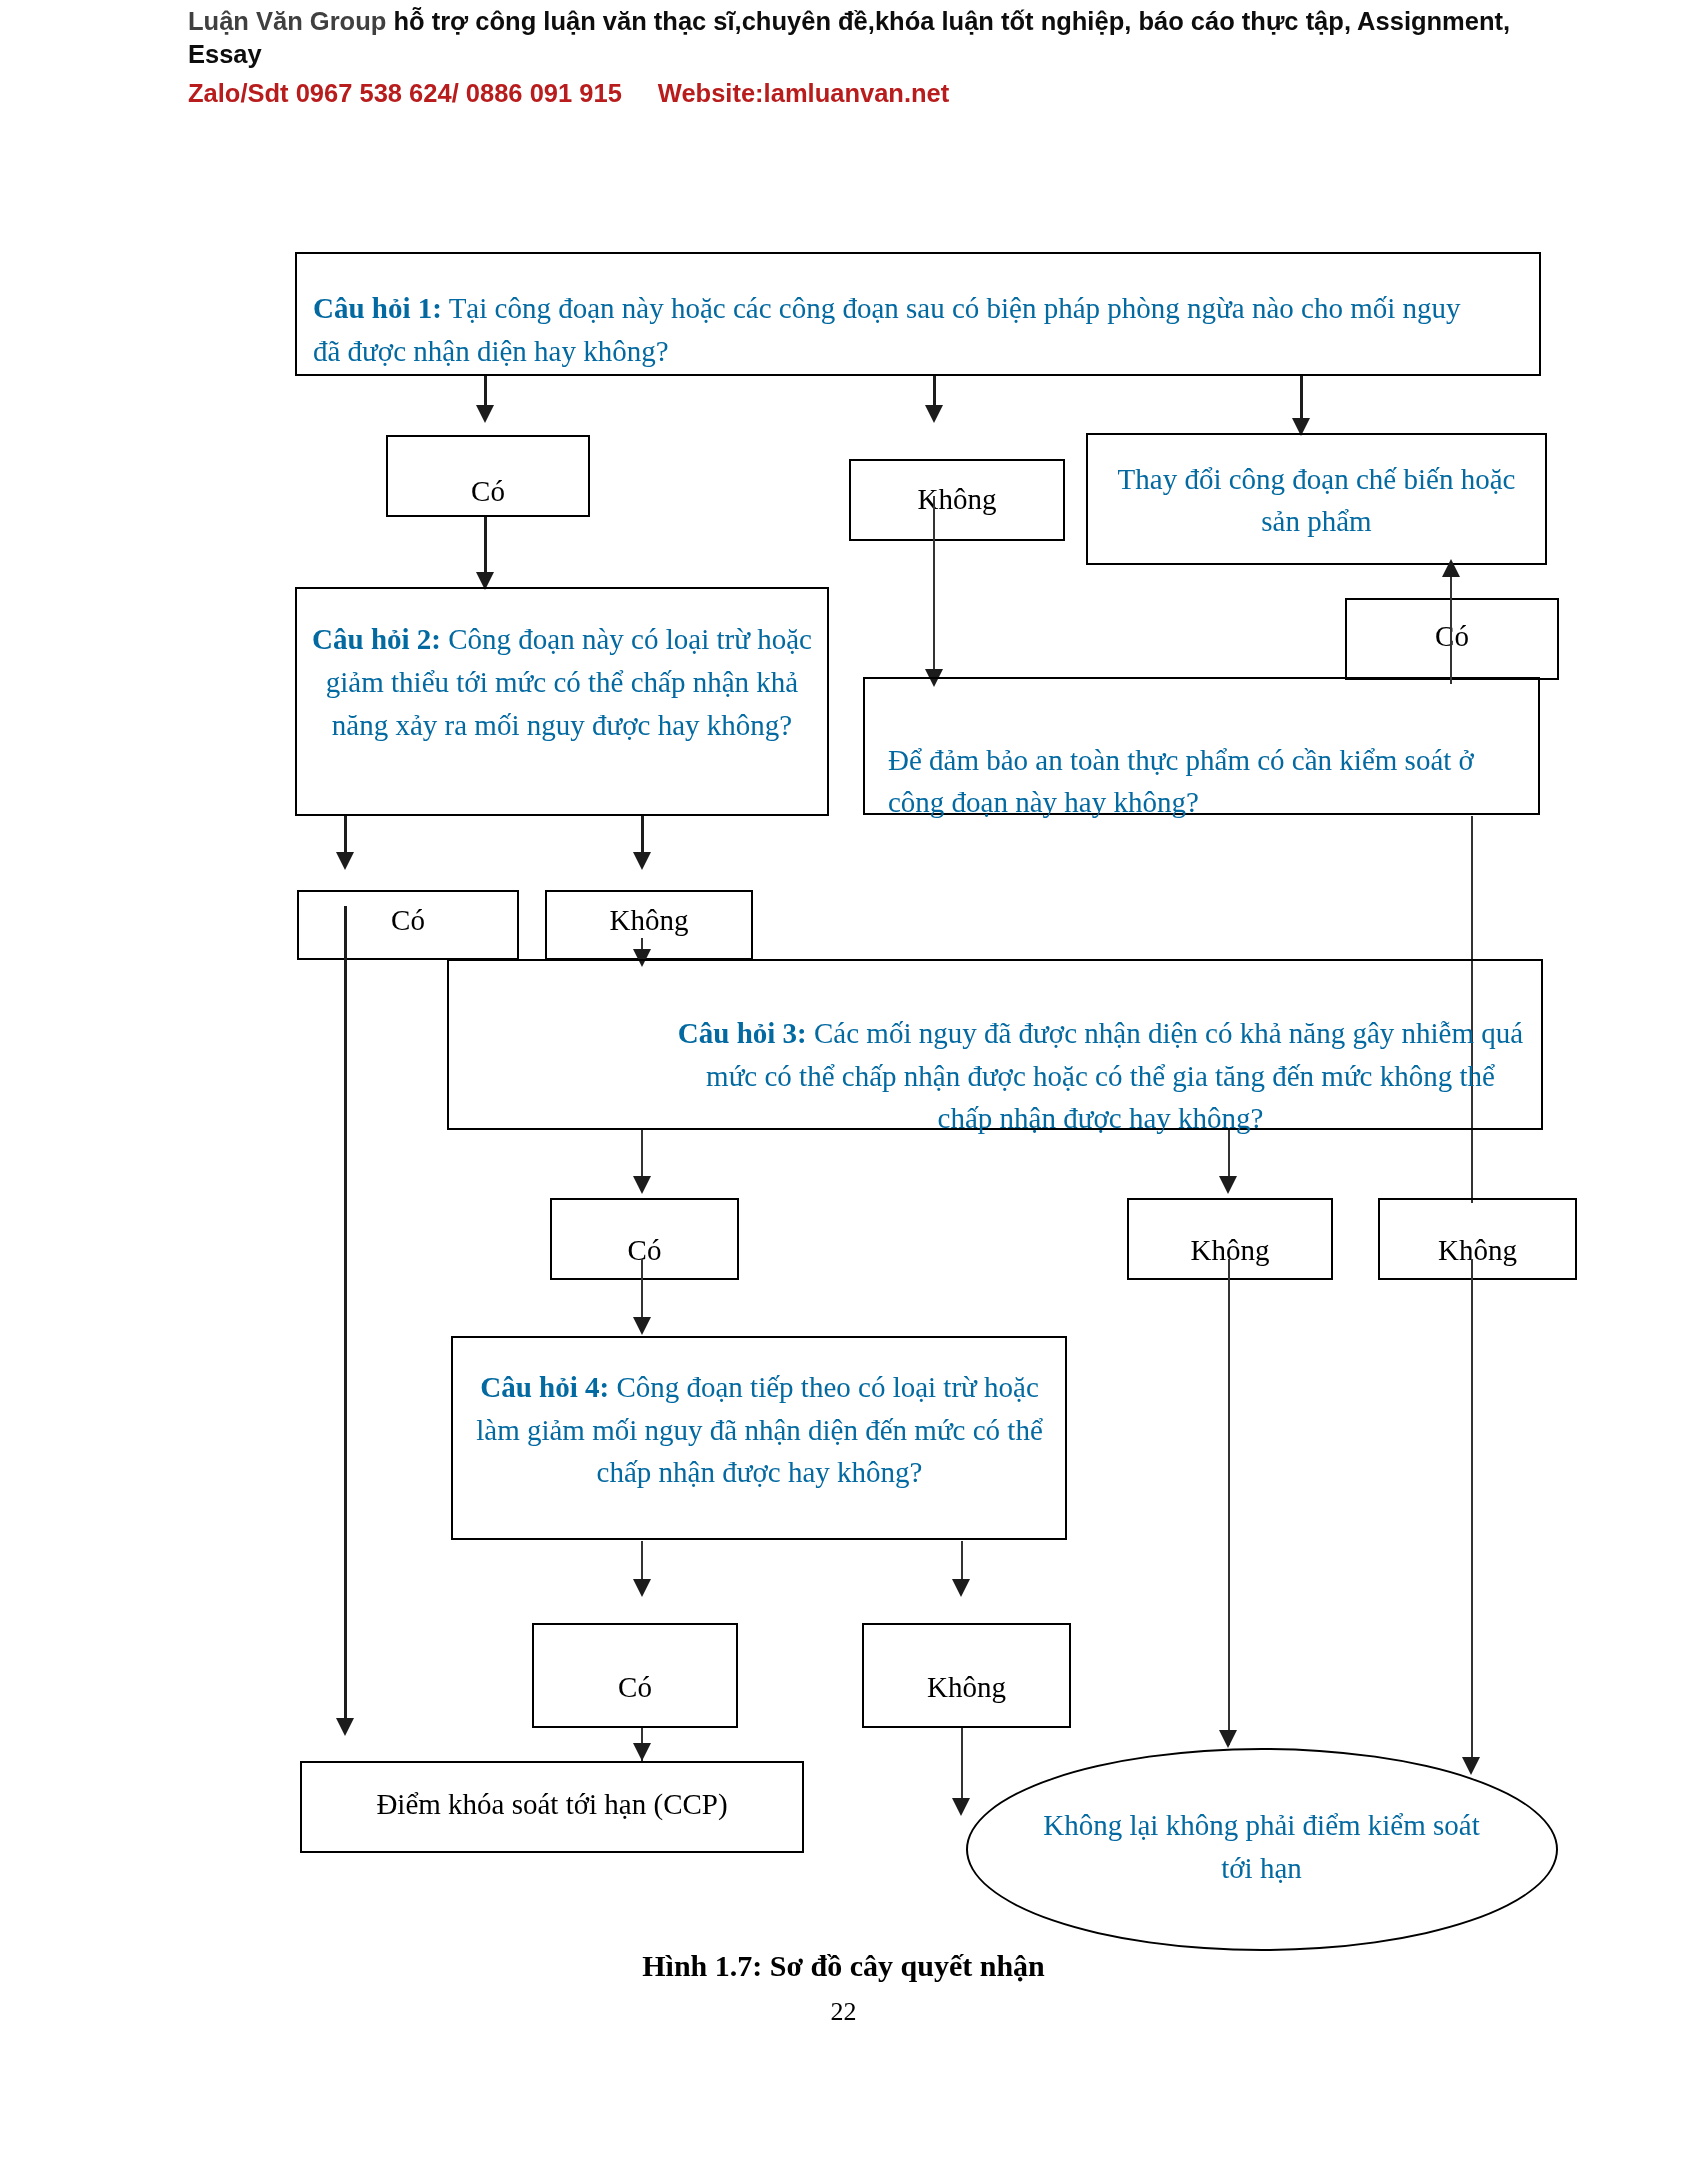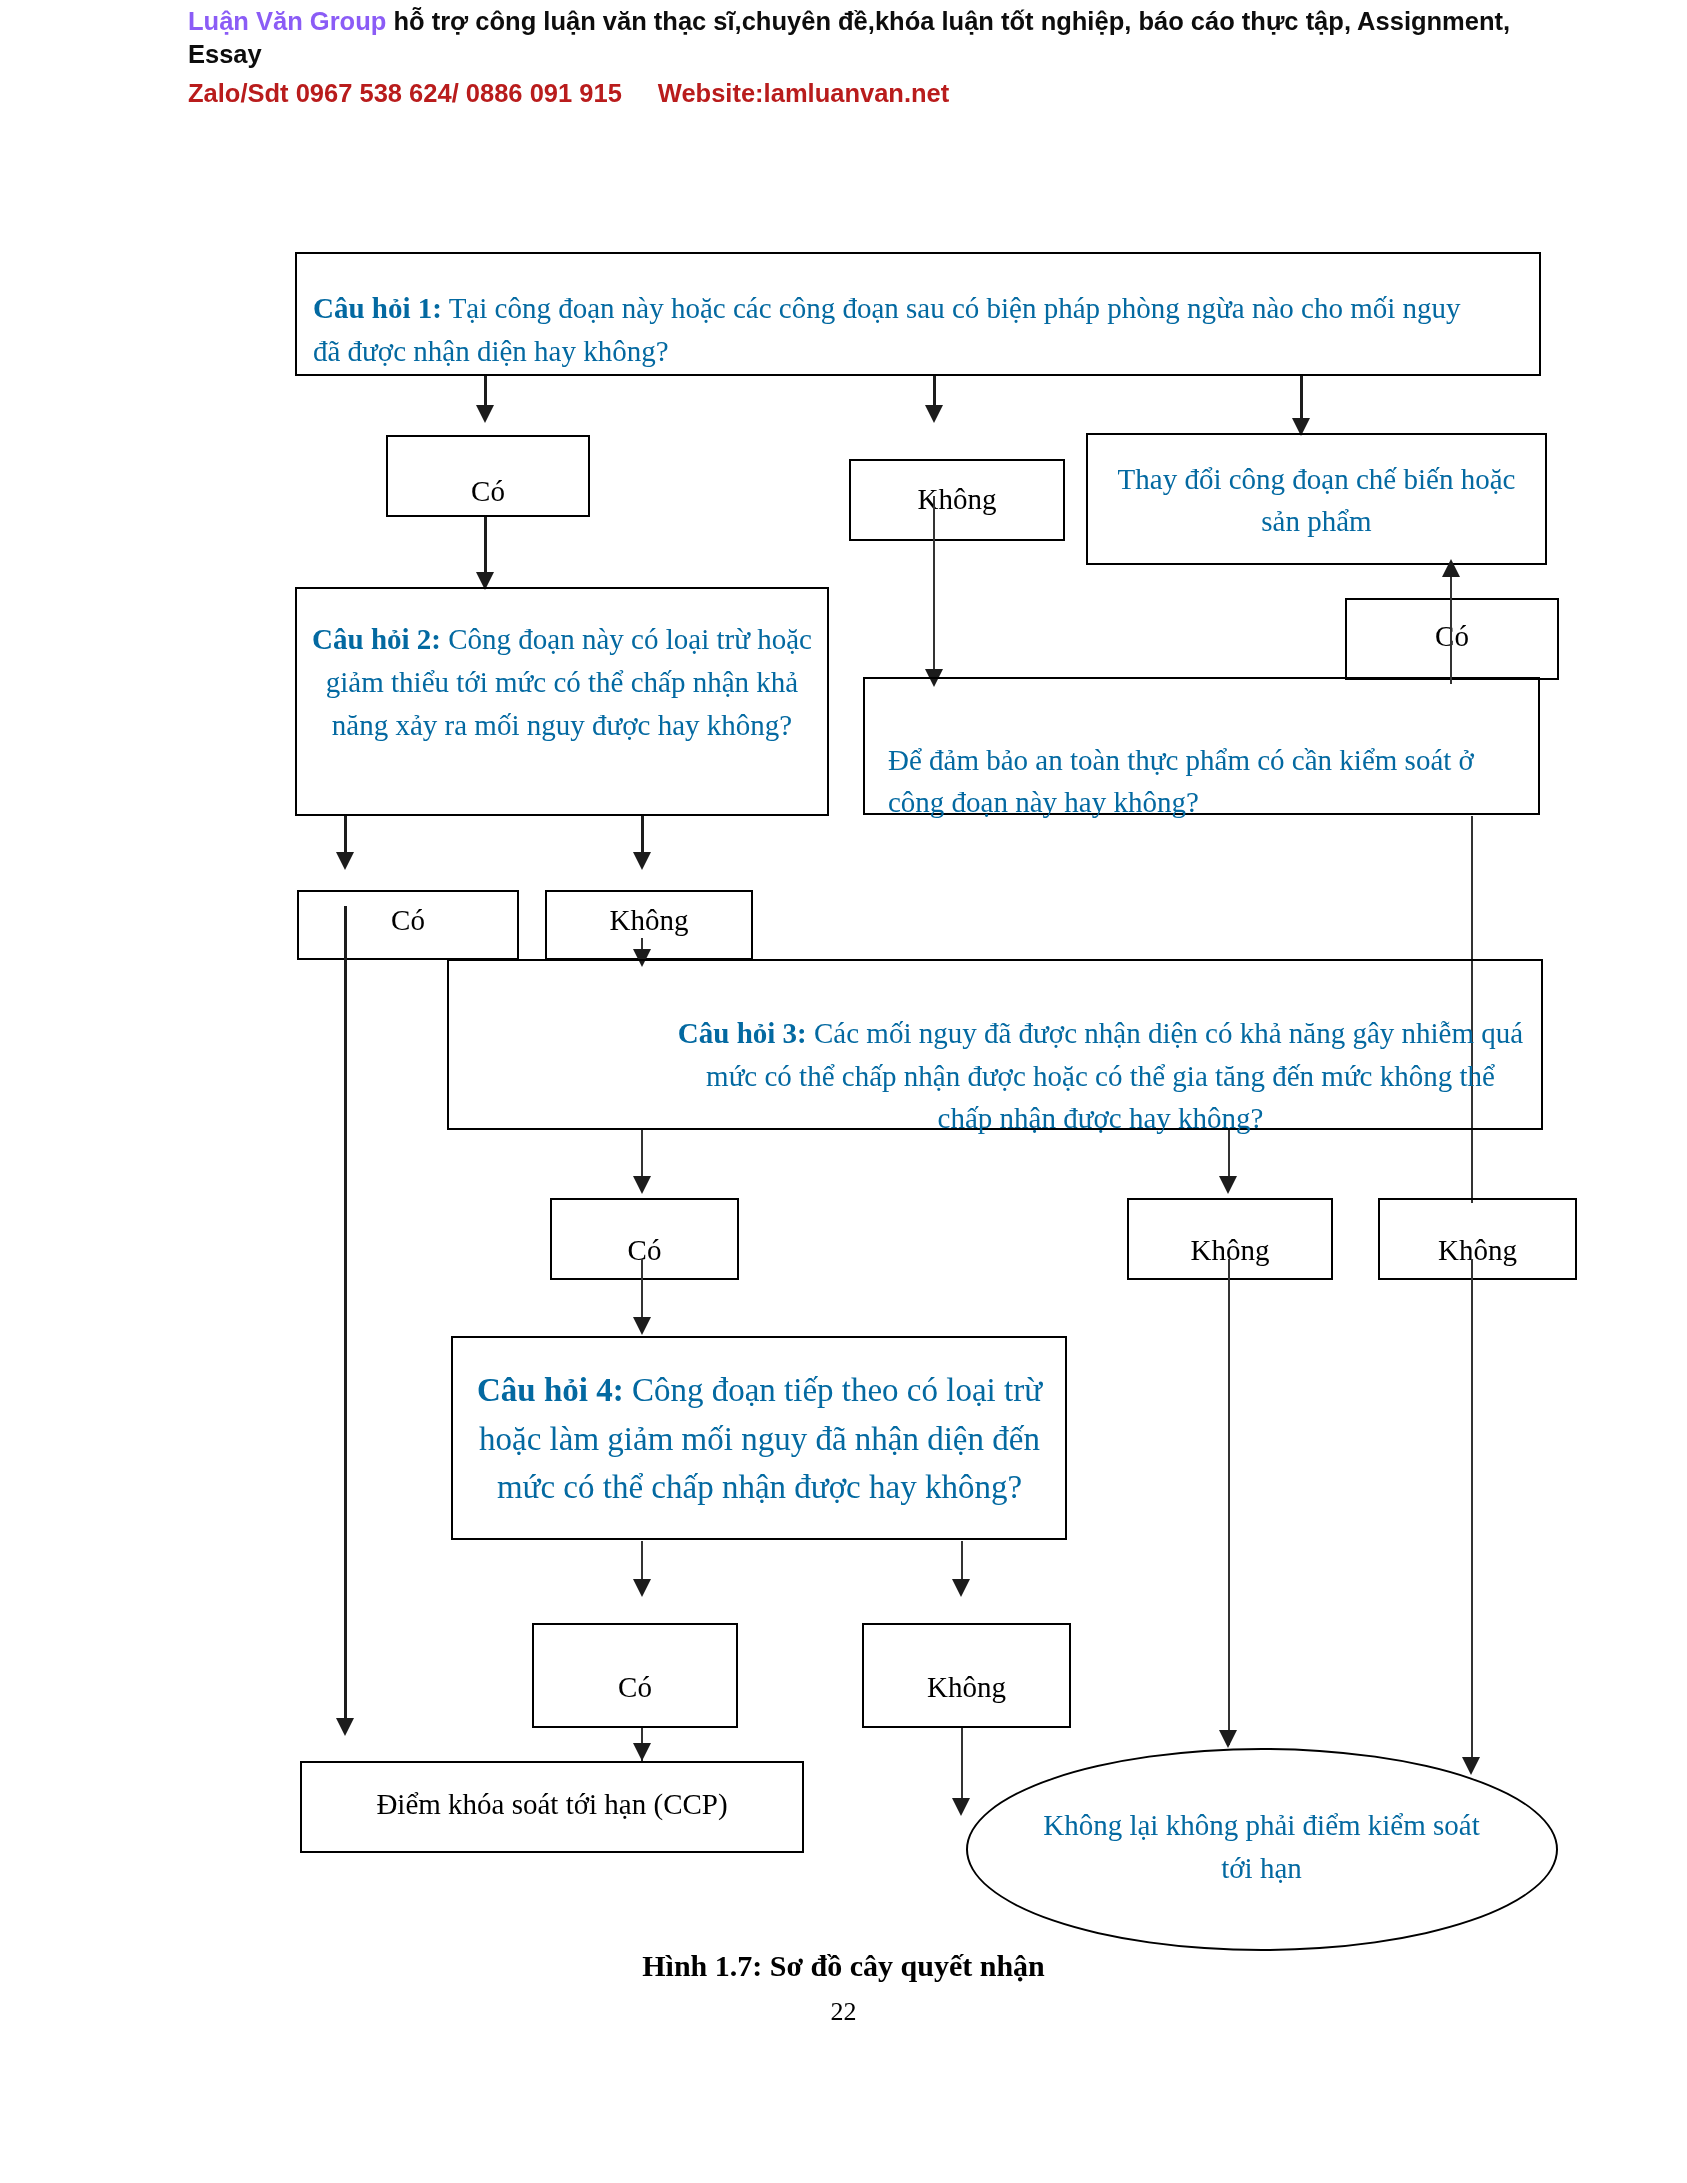--- a/index.html
+++ b/index.html
@@ -7,21 +7,21 @@
   body{
     width:1687px;height:2183px;position:relative;overflow:hidden;
     font-family:"Liberation Serif","DejaVu Serif",serif;
     -webkit-font-smoothing:antialiased;
   }
   .hdr{
     position:absolute;left:188px;top:5px;width:1401px;
     font-family:"Liberation Sans","DejaVu Sans",sans-serif;
     font-weight:bold;font-size:25.5px;line-height:1.30;color:#0d0d0d;
   }
-  .hdr .brand{color:#8b5cf6;}
+  .hdr .brand{color:#404040;}
   .hdr .red{color:#b91c1c;display:block;margin-top:5.8px;}
   .hdr .gapws{display:inline-block;width:36px;}
 
   
   .box{position:absolute;box-sizing:border-box;border:2.5px solid #000;background:transparent;}
   .lbl{position:absolute;text-align:center;color:#000;white-space:nowrap;}
   .qtext{position:absolute;color:#0369a1;text-align:center;}
   .qtext b{font-weight:bold;}
 
   
@@ -133,21 +133,21 @@
   <div class="vline thin" style="left:641px;top:1259px;height:64px;"></div>
   <div class="adown" style="left:633px;top:1317px;"></div>
 
   <div class="vline thin" style="left:1228px;top:1259px;height:486px;"></div>
   <div class="adown" style="left:1219px;top:1730px;"></div>
 
   <div class="vline thin" style="left:1471px;top:1259px;height:511px;"></div>
   <div class="adown" style="left:1462px;top:1757px;"></div>
 
   <div class="box" style="left:451px;top:1336px;width:616px;height:204px;"></div>
-  <div class="qtext" style="left:466px;top:1366px;width:587px;font-size:33px;line-height:1.47;">
+  <div class="qtext" style="left:466px;top:1366px;width:587px;font-size:29px;line-height:1.47;">
     <b>Câu hỏi 4:</b><span> Công đoạn tiếp theo có loại trừ hoặc làm giảm mối nguy đã nhận diện đến mức có thể chấp nhận được hay không?</span>
   </div>
 
   <div class="vline thin" style="left:641px;top:1541px;height:40px;"></div>
   <div class="adown" style="left:633px;top:1579px;"></div>
 
   <div class="vline thin" style="left:961px;top:1541px;height:40px;"></div>
   <div class="adown" style="left:952px;top:1579px;"></div>
 
   <div class="box" style="left:532px;top:1623px;width:206px;height:105px;"></div>

